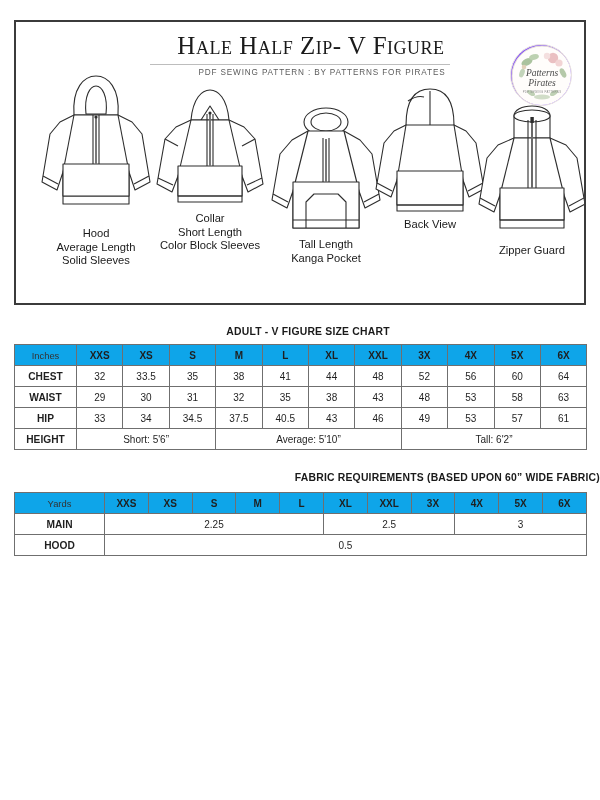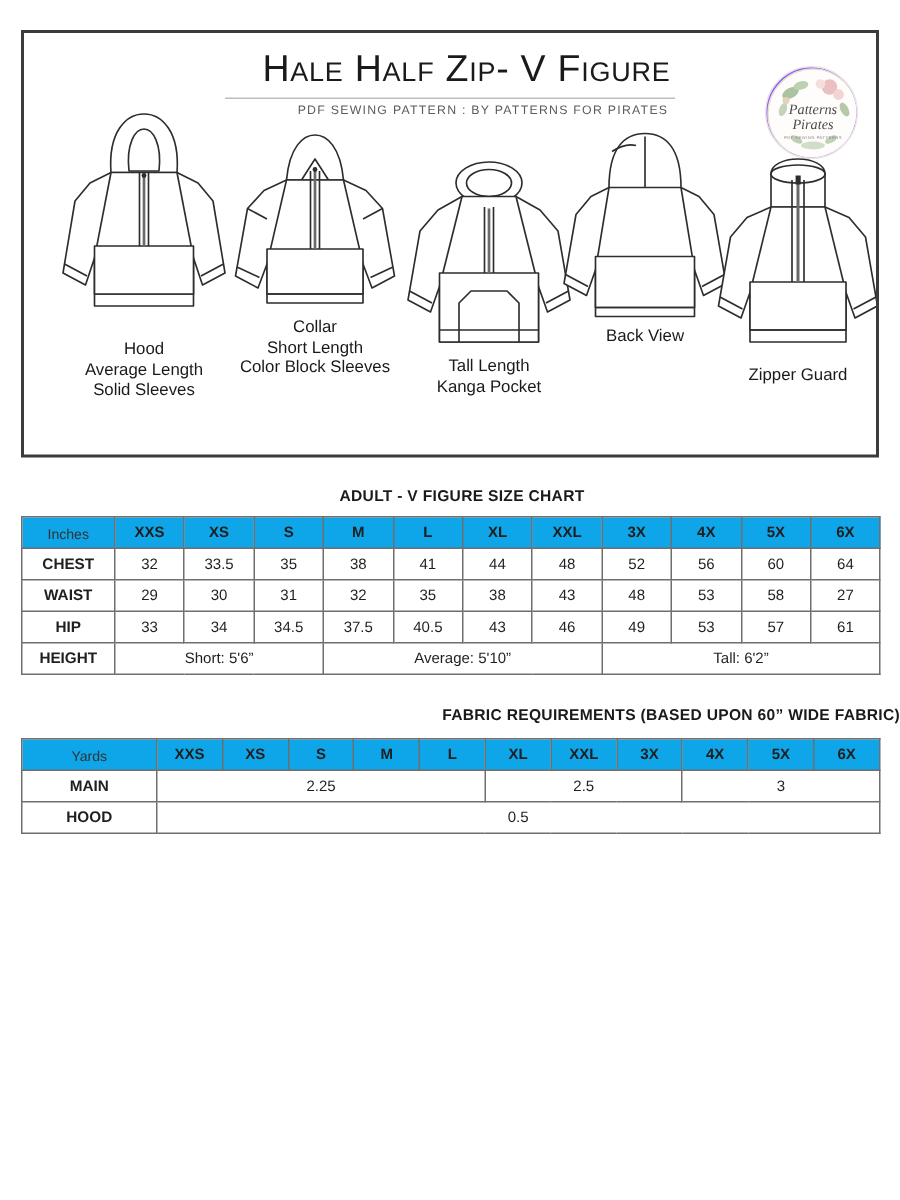--- a/index.html
+++ b/index.html
@@ -15,21 +15,21 @@
   
   .illo-box {
     position: absolute; left: 14px; top: 20px;
     width: 572px; height: 285px;
     border: 2px solid #3b3b3b;
     background: #fff;
     overflow: hidden;
   }
   .title-wrap { position:absolute; left:0; top:10px; width:100%; text-align:center; }
   .doc-title {
-    font-family: Liberation Sans, sans-serif;
+    font-family: Liberation Serif, serif;
     font-size: 25px; letter-spacing: .5px;
     color:#1a1a1a; white-space:nowrap;
     font-variant: small-caps;
     padding-left: 22px;
   }
   .title-rule { width: 300px; height:1px; background:#bdbdbd; margin: 4px auto 3px; }
   .doc-sub {
     font-size: 8.2px; letter-spacing: .85px; color:#5b5b5b;
     white-space:nowrap;
     padding-left:44px;
@@ -302,21 +302,21 @@
         <td>29</td>
         <td>30</td>
         <td>31</td>
         <td>32</td>
         <td>35</td>
         <td>38</td>
         <td>43</td>
         <td>48</td>
         <td>53</td>
         <td>58</td>
-        <td>27</td>
+        <td>63</td>
       </tr>
       <tr>
         <th>HIP</th>
         <td>33</td>
         <td>34</td>
         <td>34.5</td>
         <td>37.5</td>
         <td>40.5</td>
         <td>43</td>
         <td>46</td>

